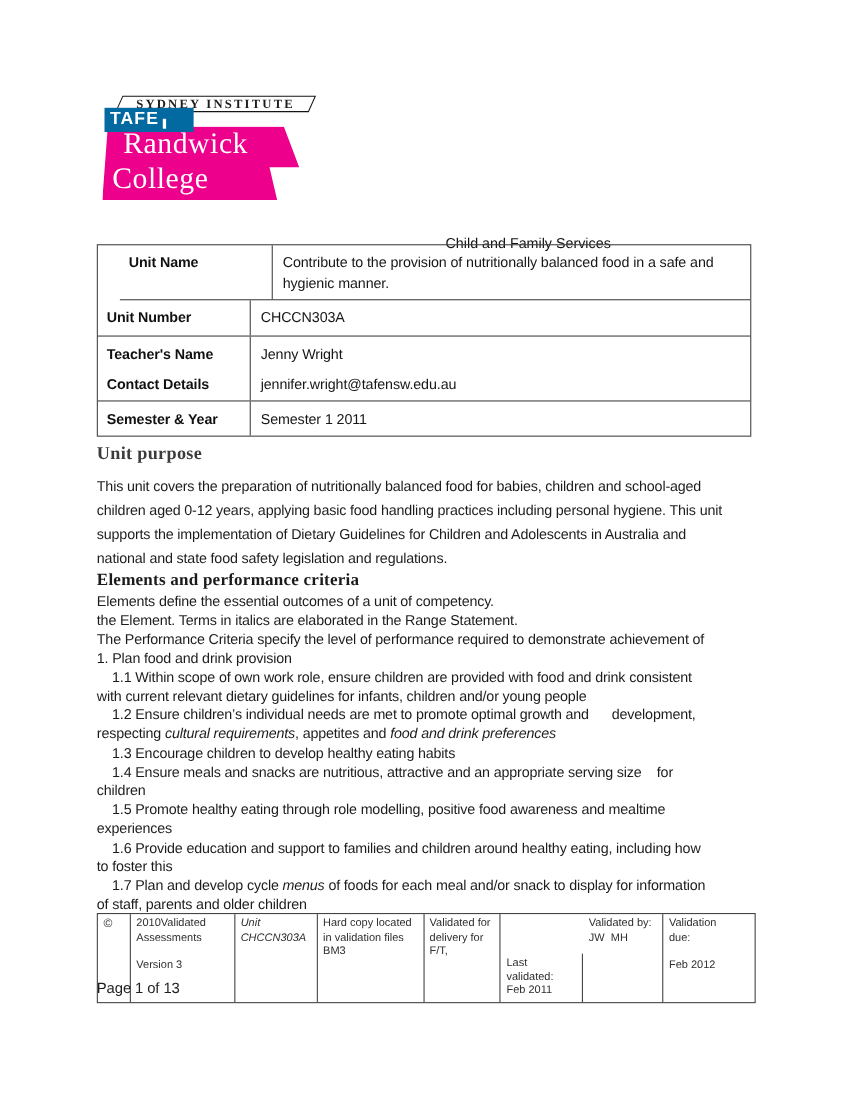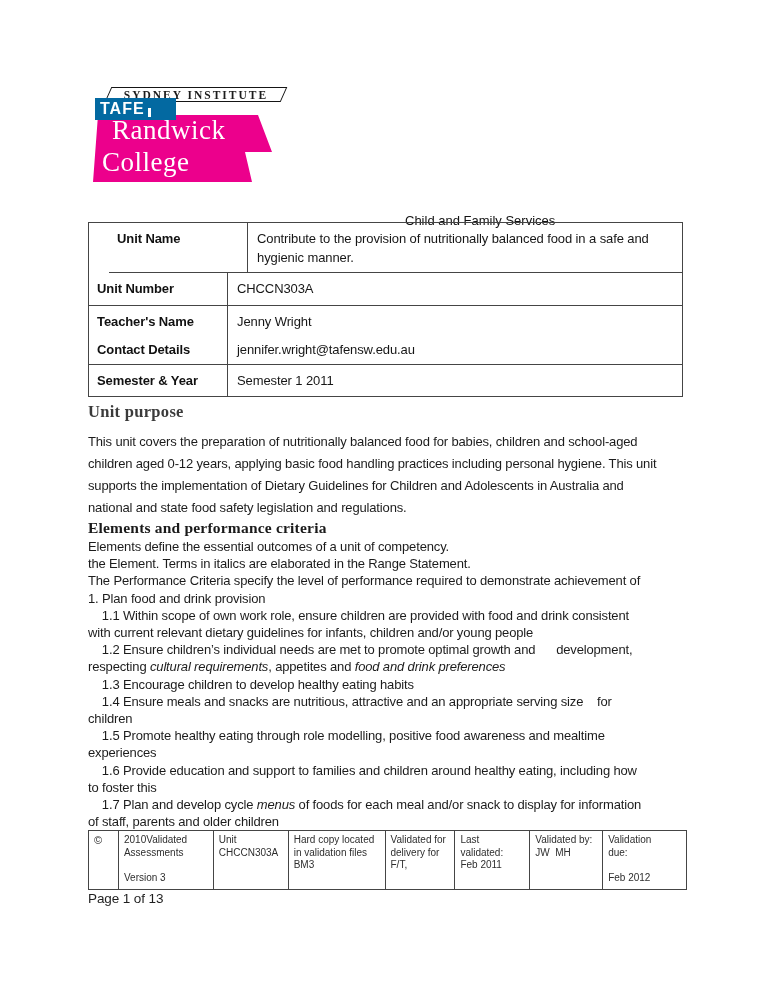--- a/index.html
+++ b/index.html
@@ -72,22 +72,22 @@
     font-size:13px; line-height:17.2px; letter-spacing:-0.15px; color:#1c1c1c;
   }
 
   
   .footer-table {
     position:absolute; left:88px; top:830px; width:599px; min-height:60px;
     border:1px solid #454545; display:flex; font-size:10px; line-height:12.5px; color:#2e2e2e;
   }
   .fcell { border-right:1px solid #454545; padding:3px 3px 3px 5px; }
   .fcell:last-child { border-right:none; }
-  .fc1 { width:30px; font-size:11px; } .fc2 { width:95px; } .fc3 { width:75px; } .fc4 { width:97px; }
-  .fc5 { width:70px; } .fc6 { width:75px; } .fc7 { width:73px; } .fc8 { width:83px; }
+  .fc1 { width:30px; font-size:11px; } .fc2 { width:95px; } .fc3 { width:75px;font-style:italic; } .fc4 { width:97px; }
+  .fc5 { width:70px; } .fc6 { width:75px;margin-top:36px; } .fc7 { width:73px; } .fc8 { width:83px; }
 
   .page-num { position:absolute; left:88px; top:891px; font-size:13.5px; letter-spacing:-0.1px; color:#1f1f1f; }
 </style>
 </head>
 <body>
 
 <div class="page">
 
   <div class="si-box">
     <span class="si-text">SYDNEY INSTITUTE</span>

